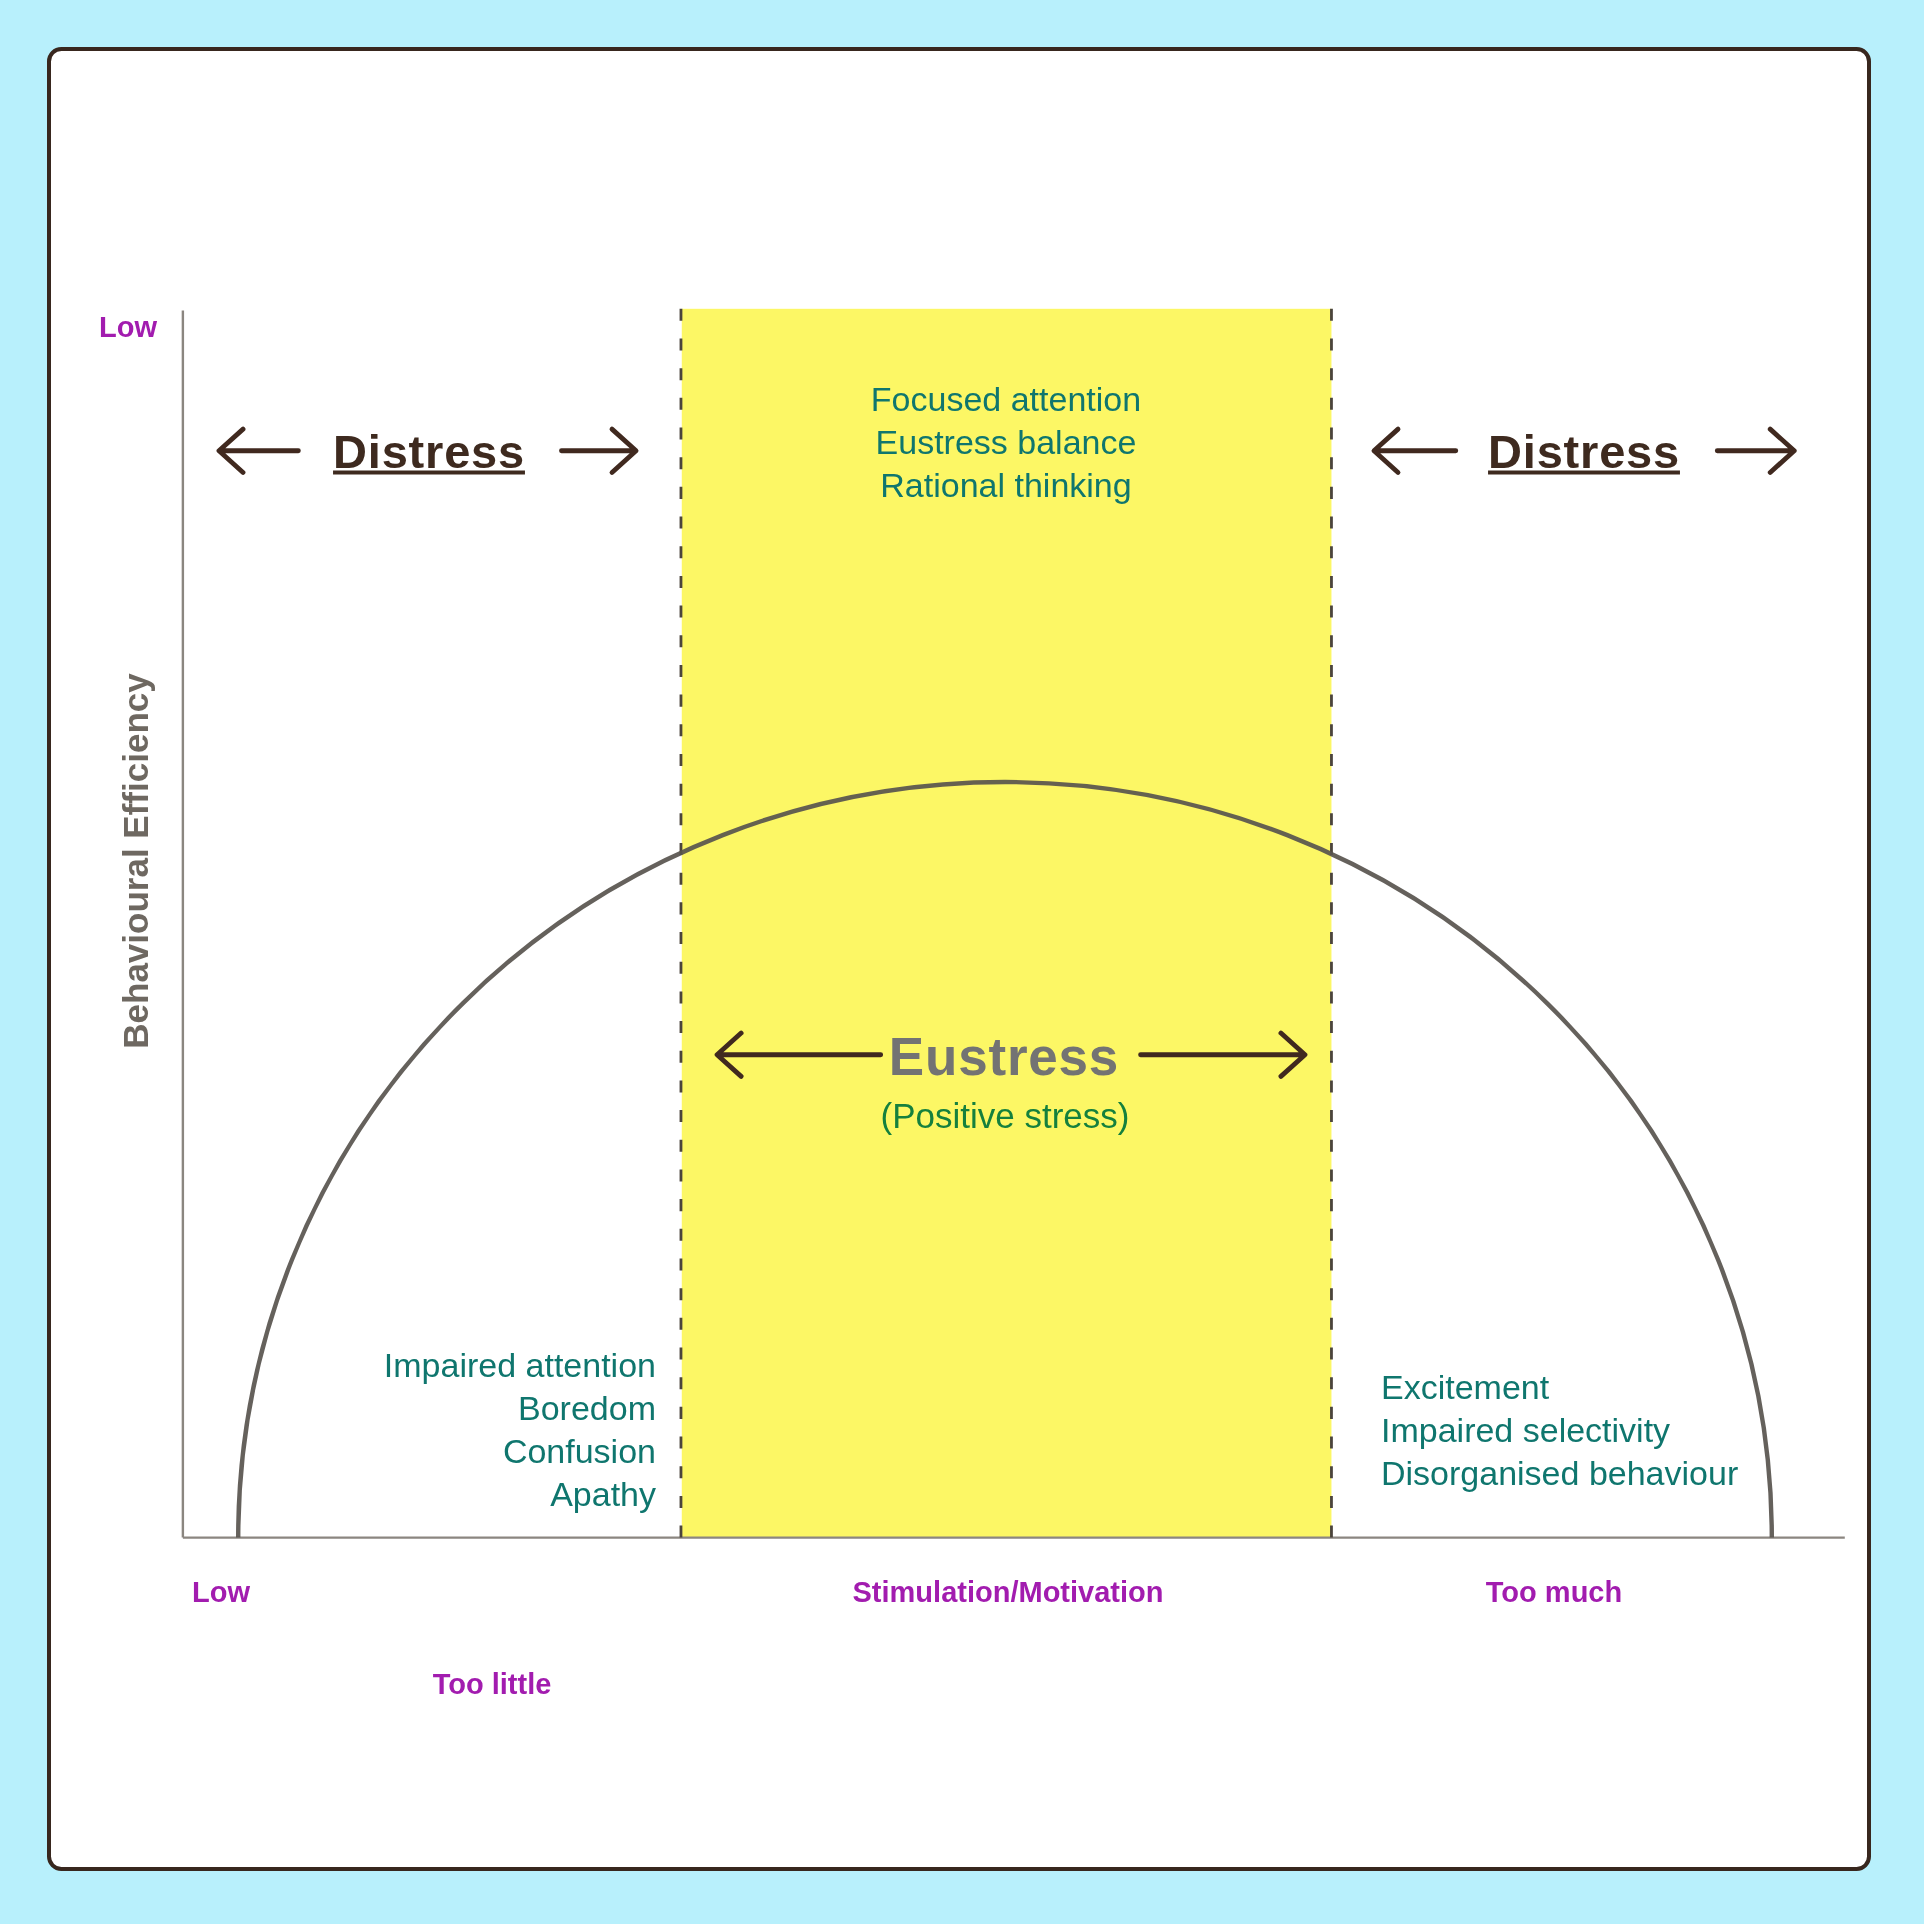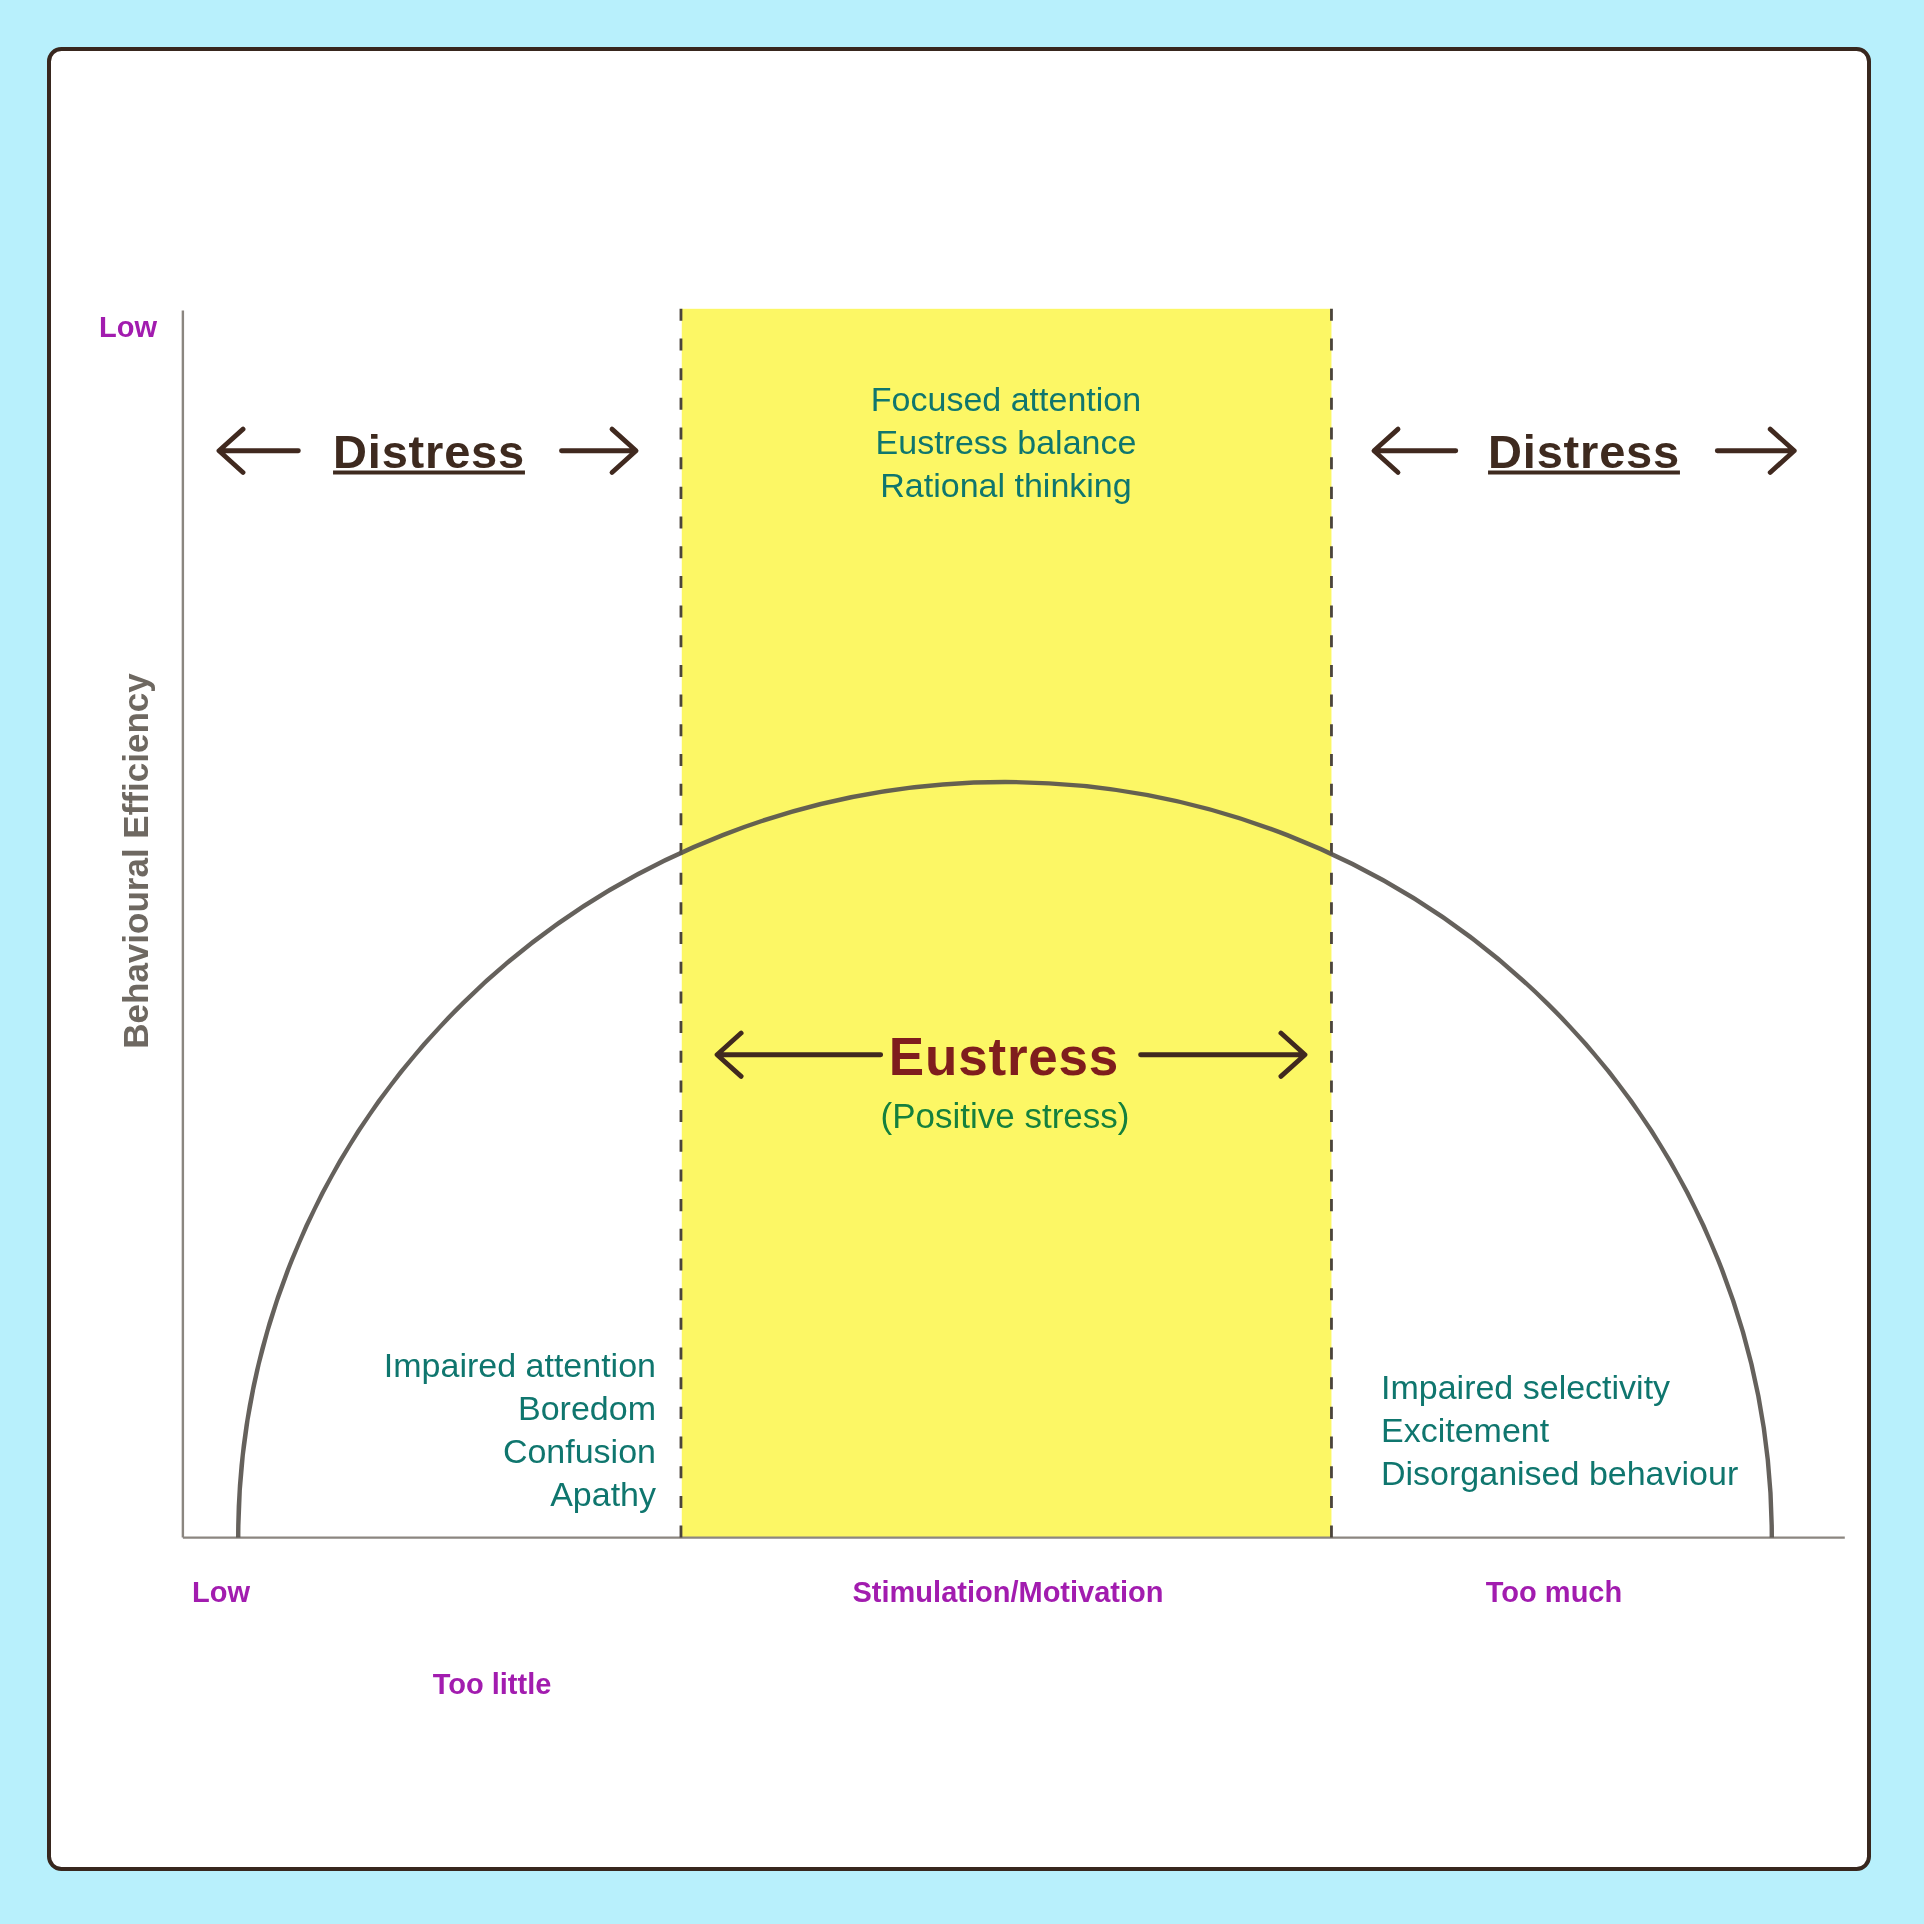--- a/index.html
+++ b/index.html
@@ -38,21 +38,21 @@
   .heading {
     font-size: 47px;
     font-weight: 700;
     color: #3E2A1F;
     letter-spacing: 0.8px;
     text-decoration: underline;
   }
   .heading-big {
     font-size: 53px;
     font-weight: 700;
-    color: #7f1d1d;
+    color: #737373;
     letter-spacing: 0.8px;
   }
   .sub {
     font-size: 35px;
     font-weight: 400;
     color: #15803d;
   }
   .list {
     position: absolute;
     font-size: 34px;
@@ -132,22 +132,22 @@
 </div>
 
 <div class="list right" style="right:1269px; top:1430px;">
   <div>Impaired attention</div>
   <div>Boredom</div>
   <div>Confusion</div>
   <div>Apathy</div>
 </div>
 
 <div class="list left" style="left:1381px; top:1430px;">
+  <div>Excitement</div>
   <div>Impaired selectivity</div>
-  <div>Excitement</div>
   <div>Disorganised behaviour</div>
 </div>
 
 <div class="txt axis-label" style="left:221px; top:1592px;">Low</div>
 <div class="txt axis-label" style="left:456px; top:1684px;margin-left:36px;">Too little</div>
 <div class="txt axis-label" style="left:1008px; top:1592px;">Stimulation/Motivation</div>
 <div class="txt axis-label" style="left:1554px; top:1592px;">Too much</div>
 
 
 </body></html>

